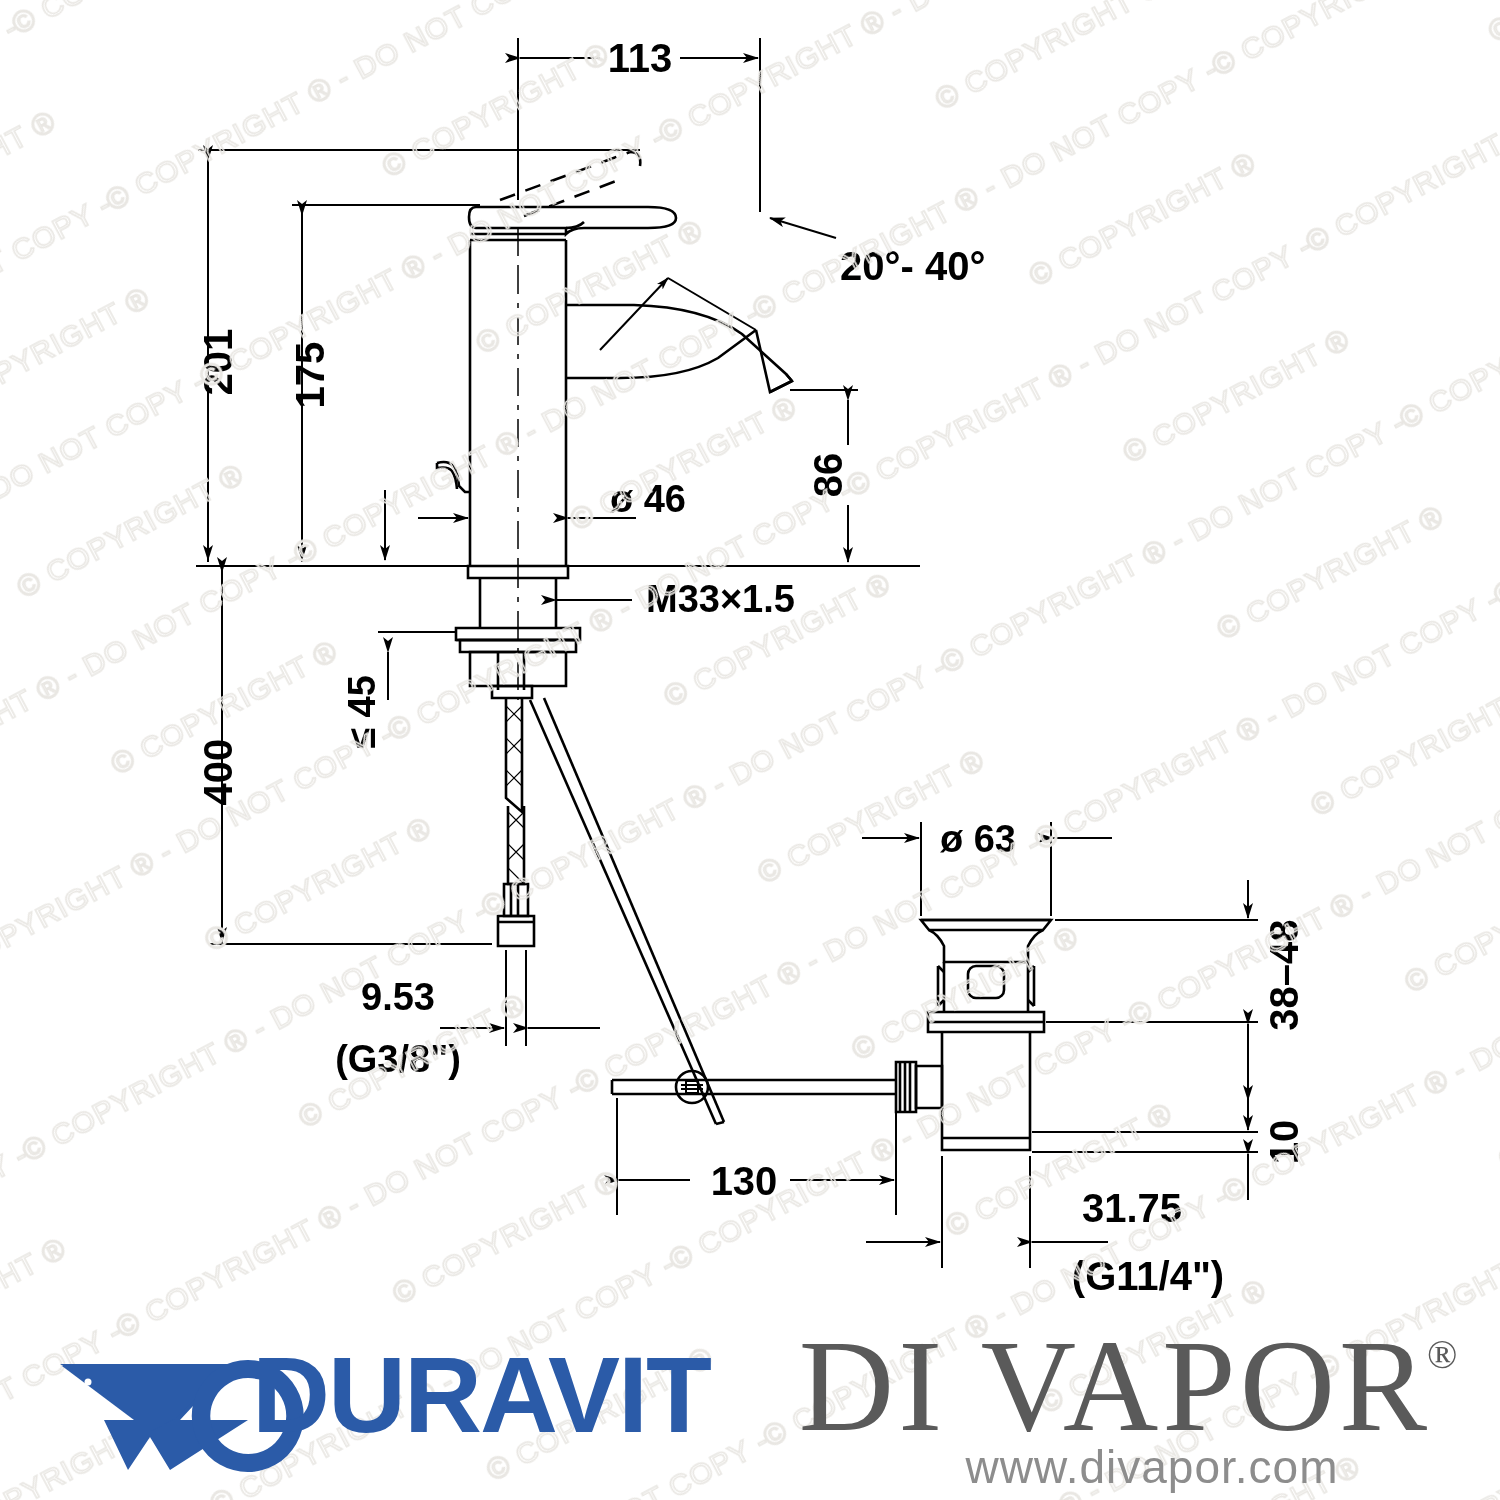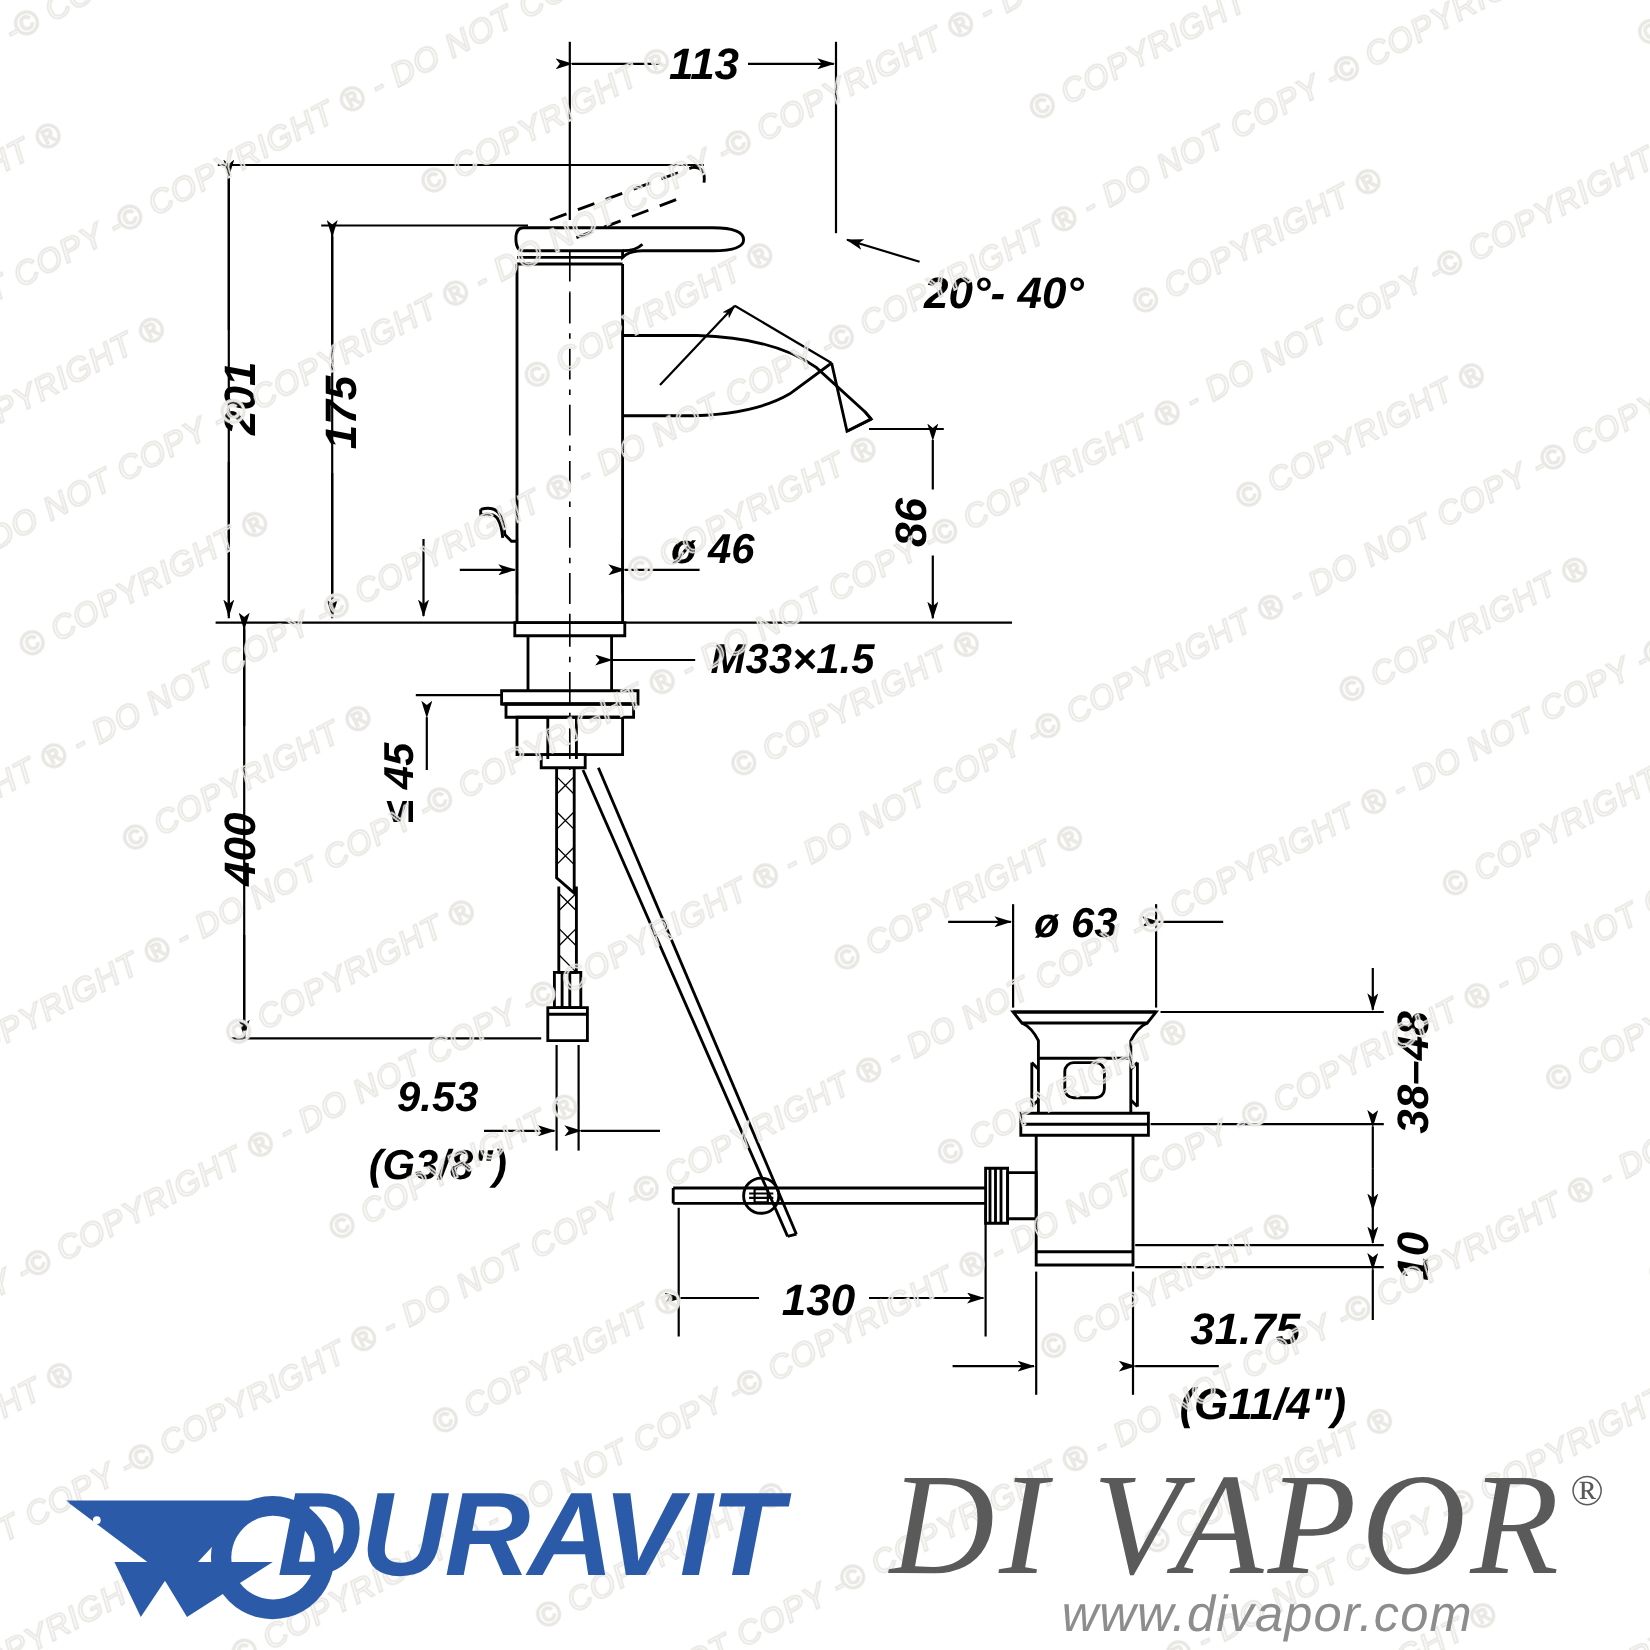--- a/index.html
+++ b/index.html
@@ -10,21 +10,20 @@
   }
   body {
     font-family: "Liberation Sans", sans-serif;
   }
   #page {
     position: relative;
     width: 1500px;
     height: 1500px;
     background: #ffffff;
     overflow: hidden;
-    font-style: italic;
   }
   #watermark-layer {
     position: absolute;
     left: 0; top: 0;
     width: 1500px; height: 1500px;
     pointer-events: none;
     z-index: 5;
   }
   #drawing-layer {
     position: absolute;

